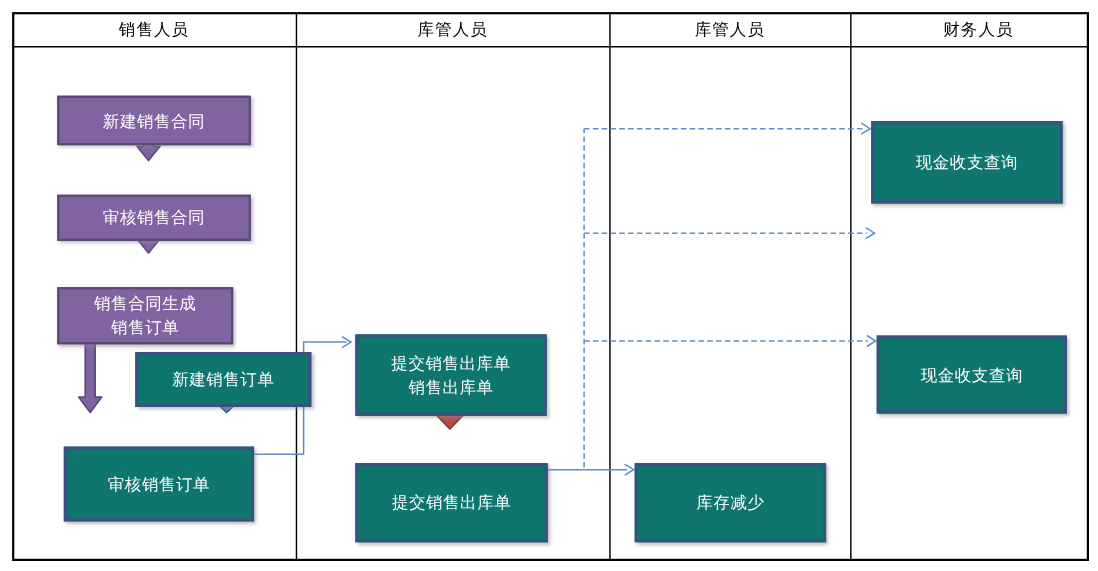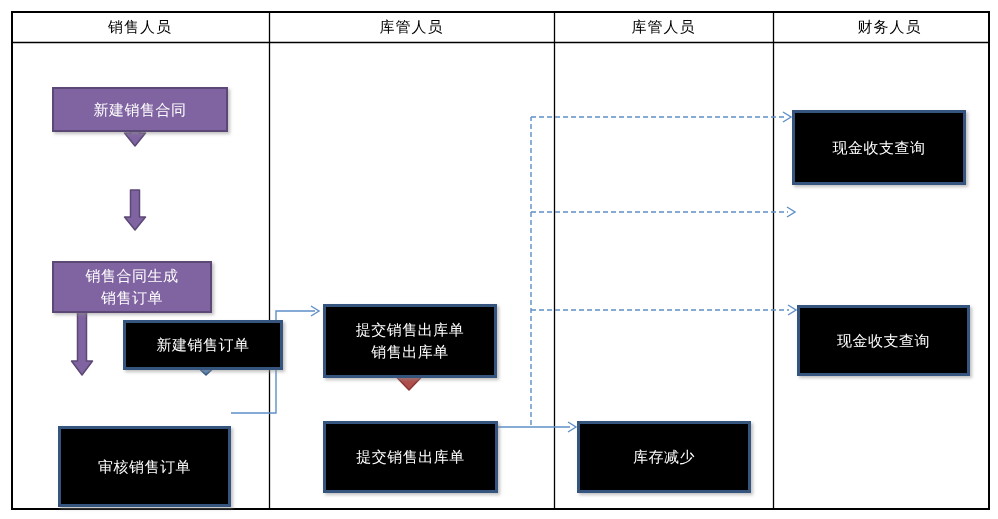--- a/index.html
+++ b/index.html
@@ -18,21 +18,21 @@
   }
   .box{
     position:absolute;box-sizing:border-box;
     display:flex;flex-direction:column;align-items:center;justify-content:center;
     color:#ffffff;font-size:15px;letter-spacing:0.5px;line-height:22px;
     text-align:center;
     box-shadow:2px 2px 3px rgba(140,140,140,0.55);
     margin-top:30px;
   }
   .box.purple{background:#8064A2;border:2px solid #5B4874;}
-  .box.blue{background:#000000;border:3px solid #36557E;}
+  .box.blue{background:#0f766e;border:3px solid #36557E;}
 </style>
 </head>
 <body>
 
 <div id="stage">
 
   <svg id="wires" width="998" height="519" viewBox="0 0 998 519">
 
     <g stroke="#000000" fill="none">
       <rect x="12" y="12" width="977" height="497" stroke-width="2"></rect>
@@ -72,31 +72,34 @@
 
   <div class="lane-header" style="left:11px;width:258px">销售人员</div>
   <div class="lane-header" style="left:269px;width:285px">库管人员</div>
   <div class="lane-header" style="left:554px;width:219px">库管人员</div>
   <div class="lane-header" style="left:773px;width:233px">财务人员</div>
 
   <div class="box purple" style="left:52px;top:57px;width:176px;height:45px">
     <span>新建销售合同</span>
   </div>
 
+  <div class="box purple" style="left:52px;top:147px;width:176px;height:42px">
+    <span>审核销售合同</span>
+  </div>
 
   <div class="box purple" style="left:52px;top:231px;width:160px;height:52px">
     <span>销售合同生成</span>
     <span>销售订单</span>
   </div>
 
   <div class="box blue" style="left:123px;top:290px;width:160px;height:50px">
     <span>新建销售订单</span>
   </div>
 
-  <div class="box blue" style="left:58px;top:396px;width:173px;height:81px">
+  <div class="box blue" style="left:58px;top:376px;width:173px;height:68px">
     <span>审核销售订单</span>
   </div>
 
   <div class="box blue" style="left:323px;top:274px;width:174px;height:74px">
     <span>提交销售出库单</span>
     <span>销售出库单</span>
   </div>
 
   <div class="box blue" style="left:323px;top:391px;width:175px;height:72px">
     <span>提交销售出库单</span>

